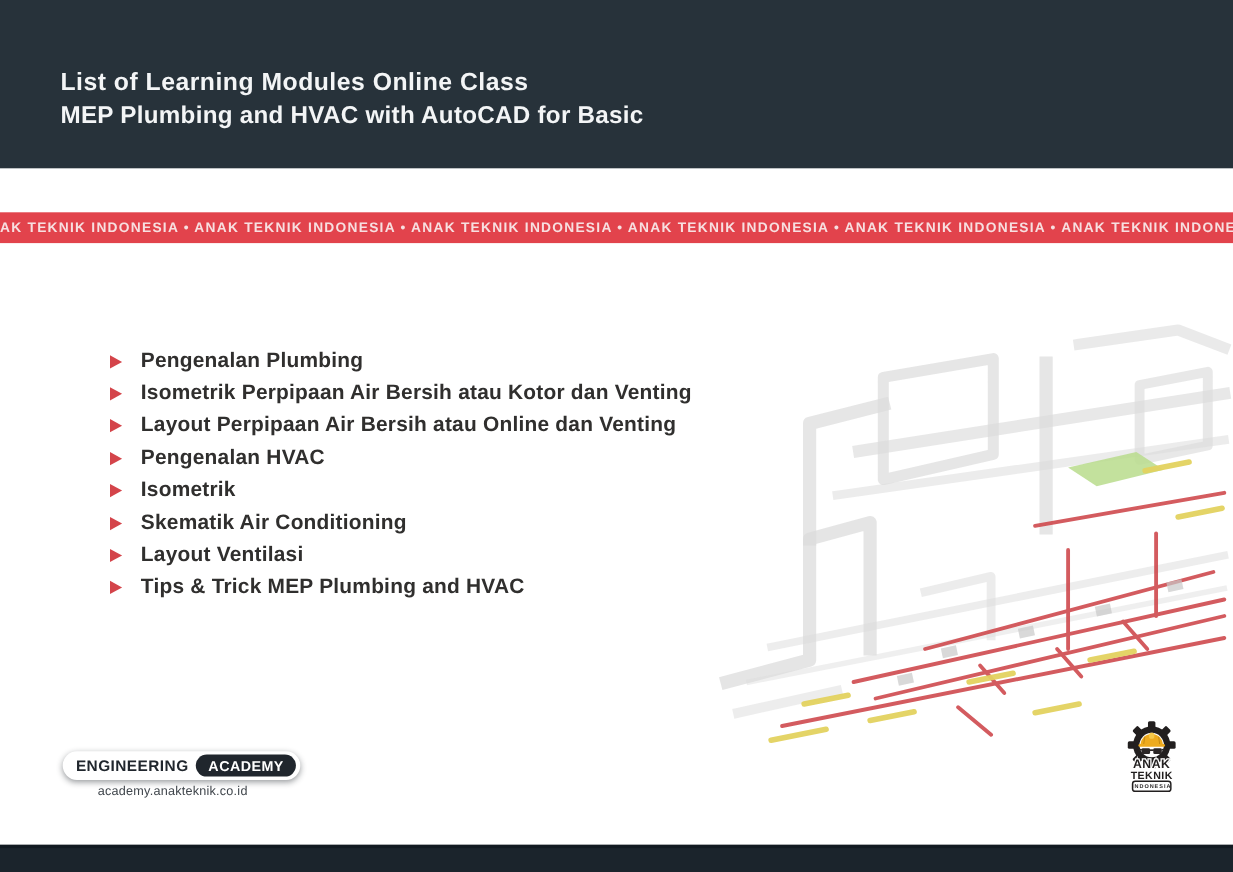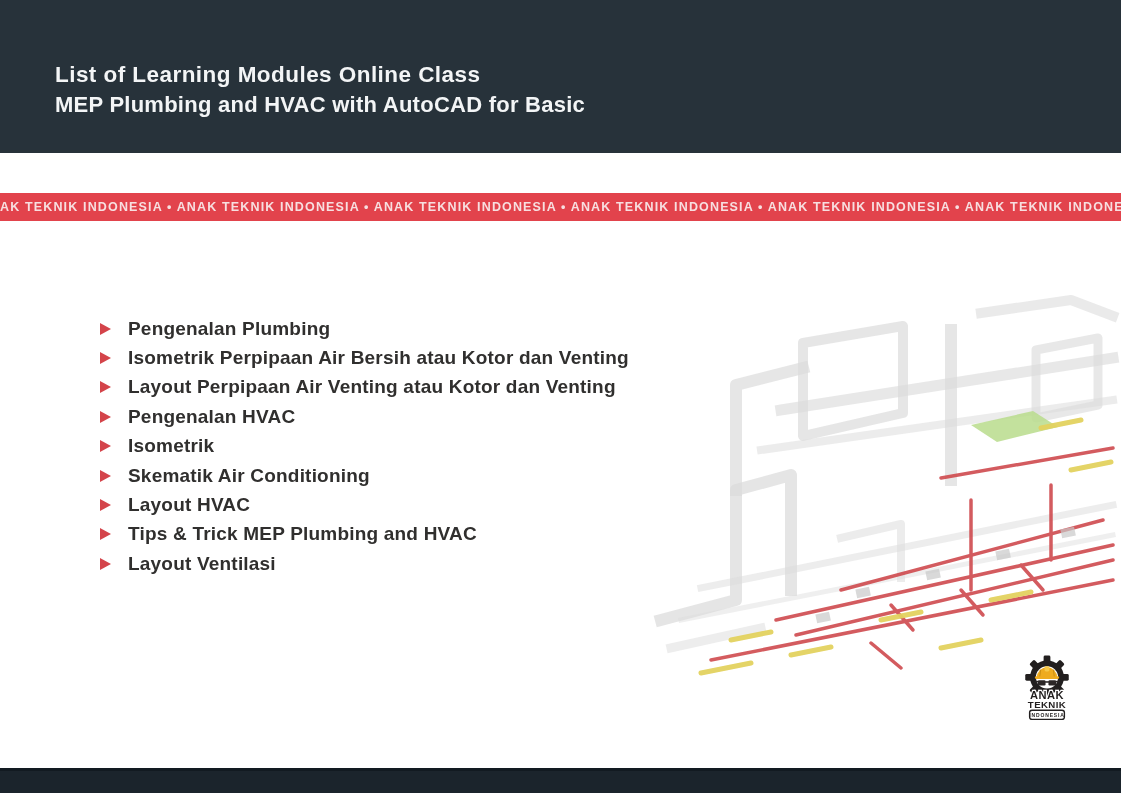--- a/index.html
+++ b/index.html
@@ -85,45 +85,41 @@
     <li>
         <span class="bullet"></span>
         <span>Pengenalan Plumbing</span>
       </li>
     <li>
         <span class="bullet"></span>
         <span>Isometrik Perpipaan Air Bersih atau Kotor dan Venting</span>
       </li>
     <li>
         <span class="bullet"></span>
-        <span>Layout Perpipaan Air Venting atau Kotor dan Venting</span>
+        <span>Layout Perpipaan Air Bersih atau Online dan Venting</span>
       </li>
     <li>
         <span class="bullet"></span>
         <span>Pengenalan HVAC</span>
       </li>
     <li>
         <span class="bullet"></span>
         <span>Isometrik</span>
       </li>
     <li>
         <span class="bullet"></span>
         <span>Skematik Air Conditioning</span>
       </li>
     <li>
         <span class="bullet"></span>
-        <span>Layout HVAC</span>
+        <span>Layout Ventilasi</span>
       </li>
     <li>
         <span class="bullet"></span>
         <span>Tips &amp; Trick MEP Plumbing and HVAC</span>
-      </li>
-    <li>
-        <span class="bullet"></span>
-        <span>Layout Ventilasi</span>
       </li>
   </ul>
 
   <svg class="illustration" viewBox="0 0 480 392" aria-hidden="true">
 
     <g fill="none" stroke="#dcdcdc" stroke-linejoin="round" stroke-linecap="square">
       <path d="M20,332 L95,312 L95,202 L150,187 L150,302" stroke-width="12" opacity="0.75"></path>
       <path d="M95,202 L95,97 L162,80" stroke-width="12" opacity="0.7"></path>
       <path d="M162,55 L262,38 L262,125 L162,148 Z" stroke-width="10" opacity="0.7"></path>
       <path d="M140,122 L472,70" stroke-width="11" opacity="0.65"></path>
@@ -166,20 +162,27 @@
 
     <g fill="#c9c9c9" opacity="0.7">
       <rect x="215" y="300" width="14" height="9" transform="rotate(-12 222 304)"></rect>
       <rect x="285" y="282" width="14" height="9" transform="rotate(-12 292 286)"></rect>
       <rect x="355" y="262" width="14" height="9" transform="rotate(-12 362 266)"></rect>
       <rect x="175" y="325" width="14" height="9" transform="rotate(-12 182 329)"></rect>
       <rect x="420" y="240" width="14" height="9" transform="rotate(-12 427 244)"></rect>
     </g>
   </svg>
 
+  <div class="brand">
+    <div class="brand-pill">
+      <span class="brand-left">ENGINEERING</span>
+      <span class="brand-right">ACADEMY</span>
+    </div>
+    <div class="brand-url">academy.anakteknik.co.id</div>
+  </div>
 
   <svg class="org-logo" viewBox="0 0 60 74">
 
     <g fill="#221f1f">
       <rect x="26.5" y="4.5" width="7" height="9" rx="1.5"></rect>
       <rect x="26.5" y="4.5" width="7" height="9" rx="1.5" transform="rotate(45 30 27)"></rect>
       <rect x="26.5" y="4.5" width="7" height="9" rx="1.5" transform="rotate(90 30 27)"></rect>
       <rect x="26.5" y="4.5" width="7" height="9" rx="1.5" transform="rotate(135 30 27)"></rect>
       <rect x="26.5" y="4.5" width="7" height="9" rx="1.5" transform="rotate(180 30 27)"></rect>
       <rect x="26.5" y="4.5" width="7" height="9" rx="1.5" transform="rotate(225 30 27)"></rect>

